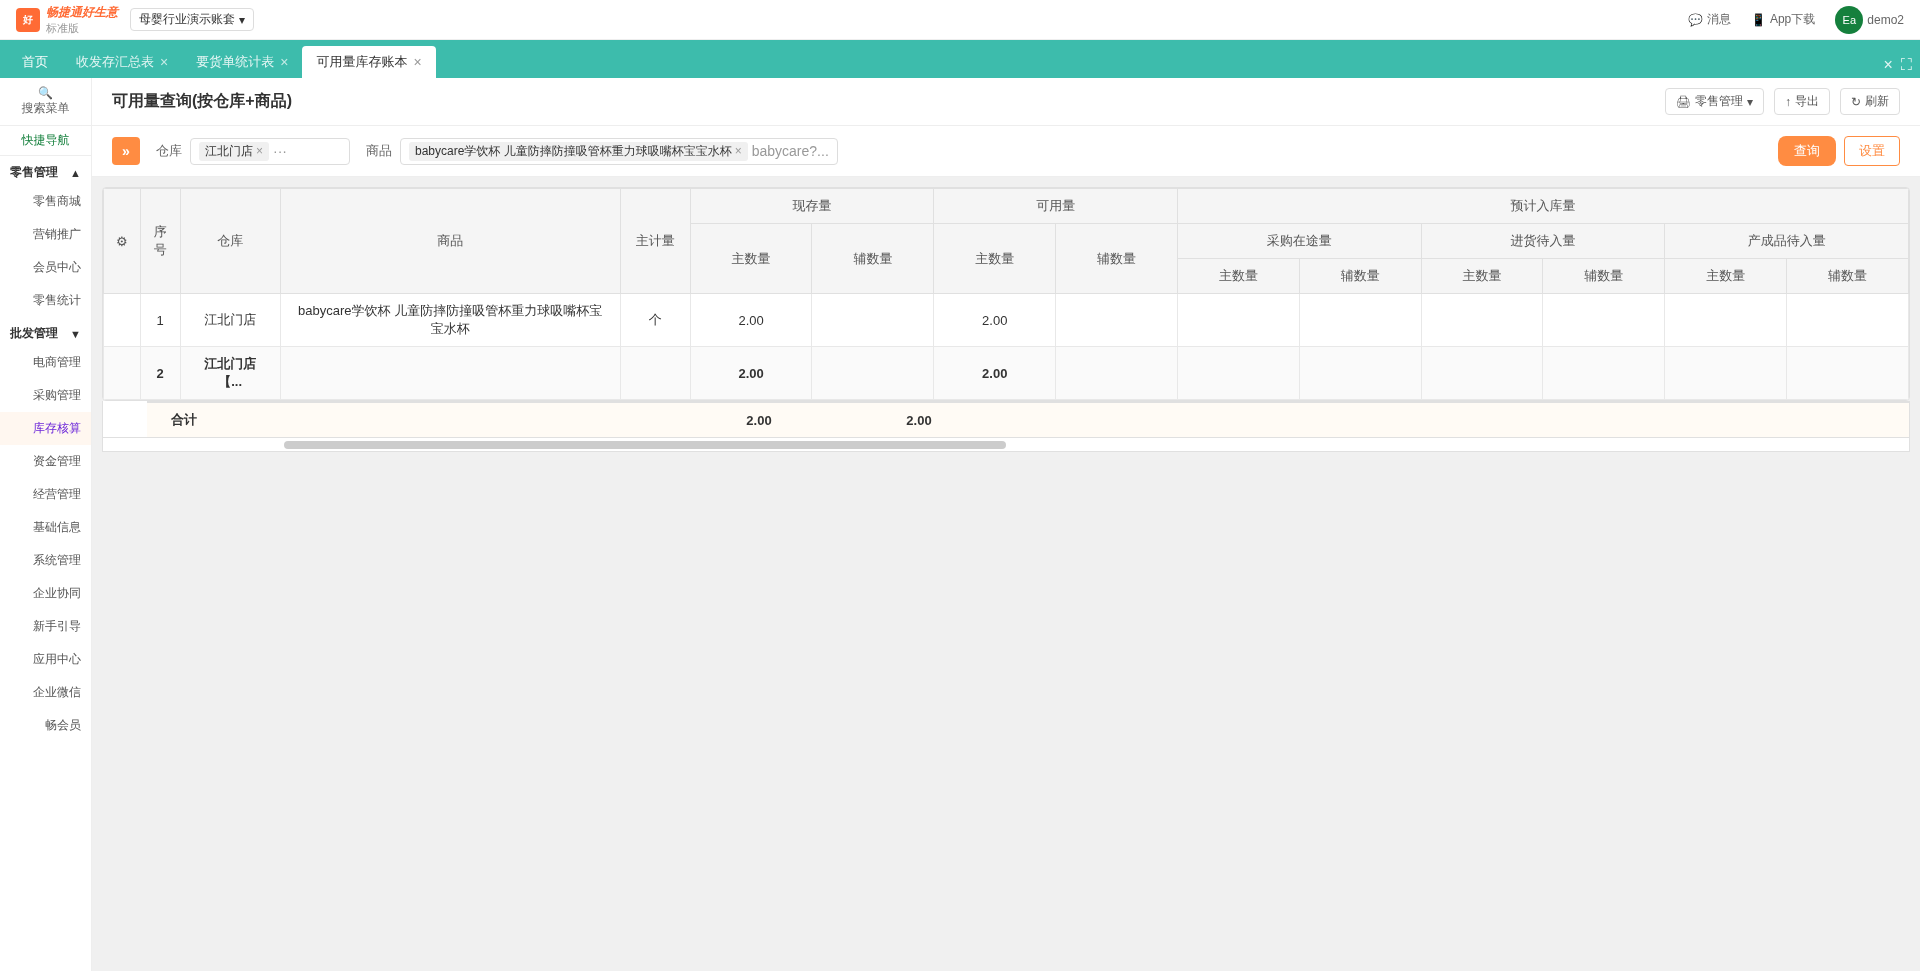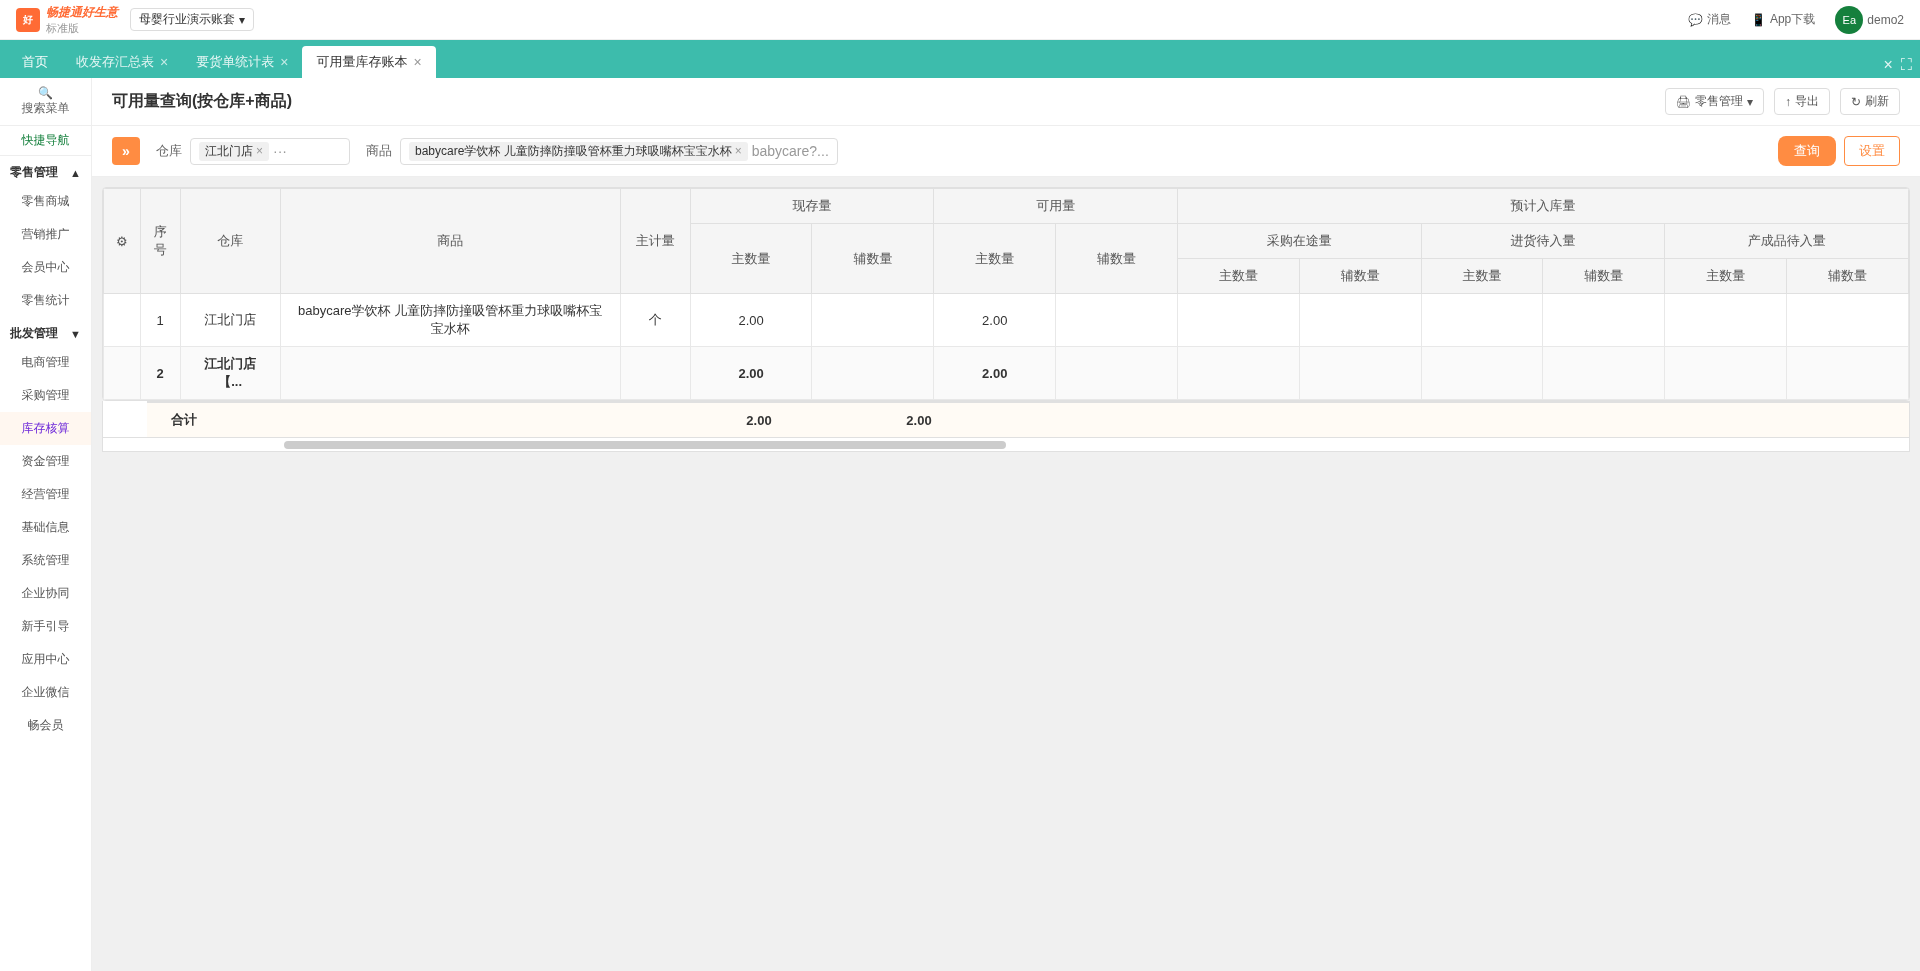--- a/index.html
+++ b/index.html
@@ -97,21 +97,21 @@
       color: #333;
       font-size: 12px;
       font-weight: bold;
       cursor: pointer;
     }
     .sidebar-item {
       padding: 8px 10px;
       color: #555;
       font-size: 12px;
       cursor: pointer;
-      text-align: center;
+      text-align: right;
     }
     .sidebar-item.active { background: #fff7f0; color: #6d28d9; }
 
     
     .main { flex: 1; overflow: auto; background: #f0f0f0; padding: 0; }
     .page-header {
       background: #fff;
       padding: 10px 20px;
       display: flex;
       align-items: center;

